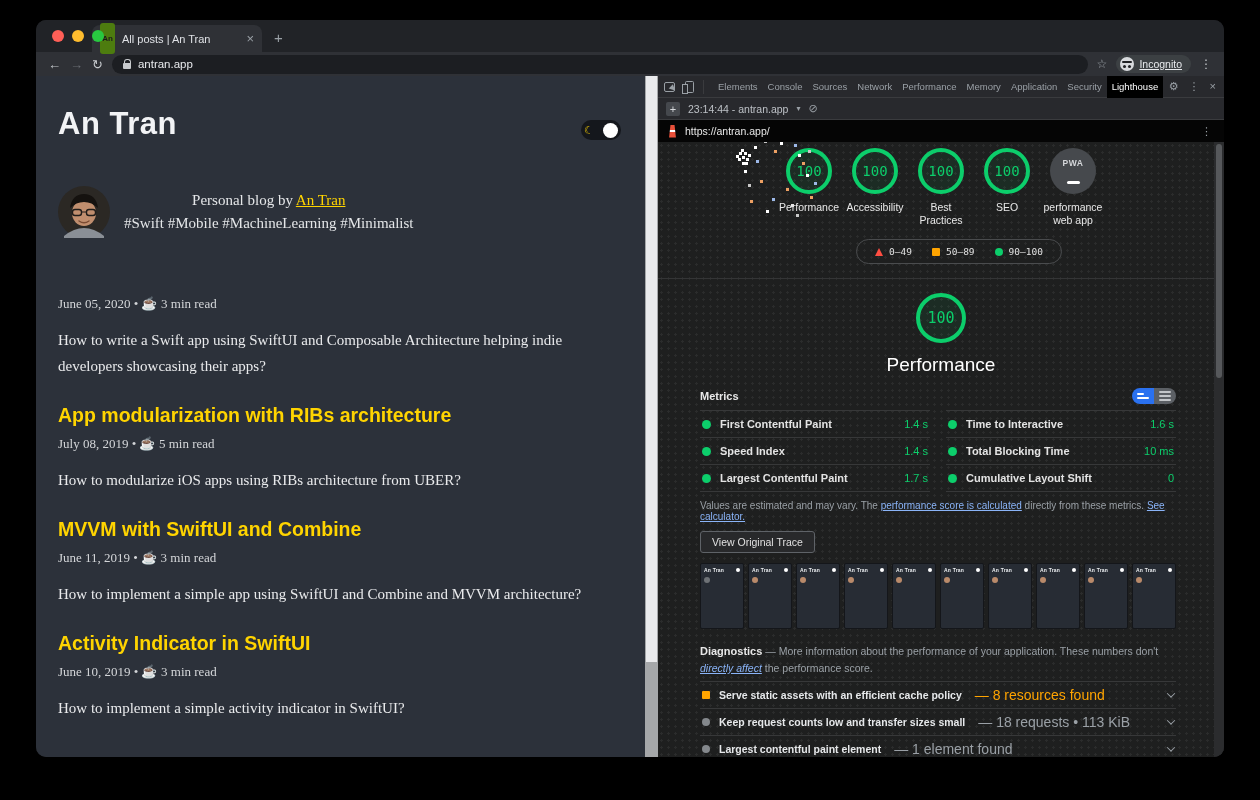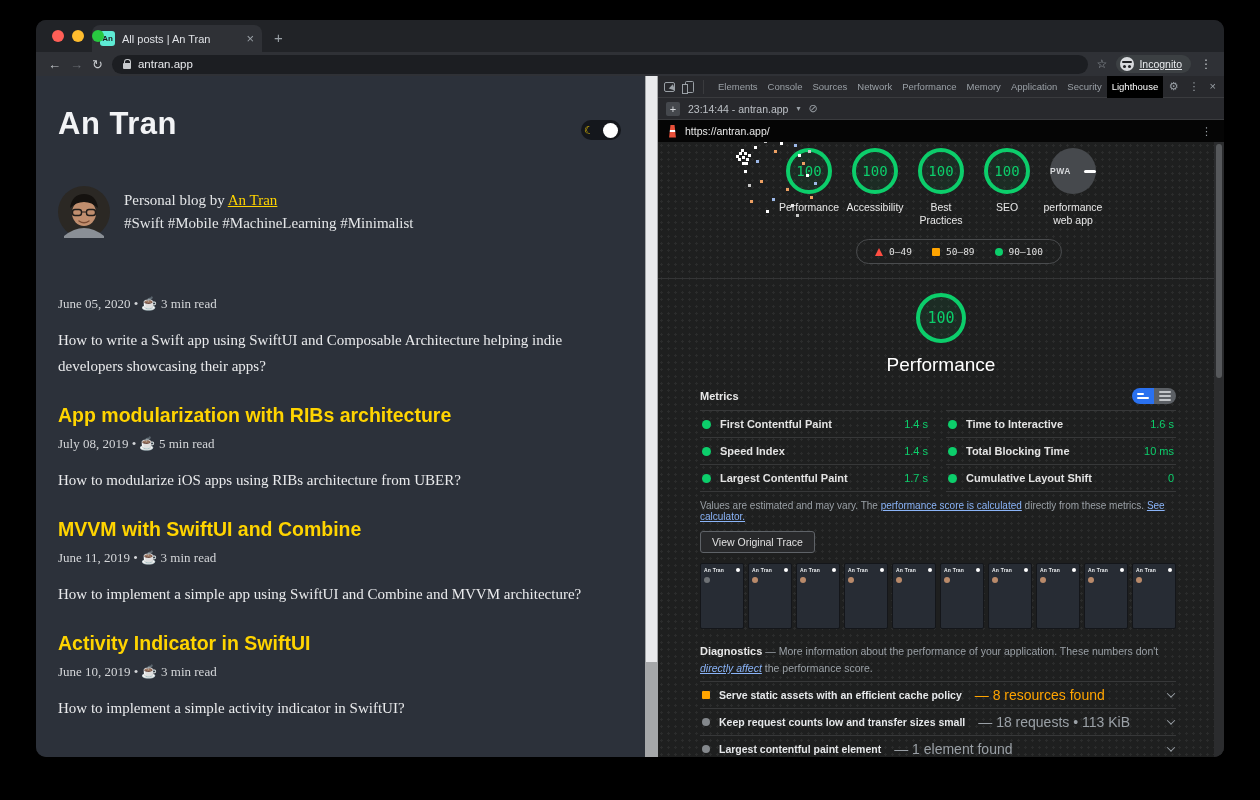--- a/index.html
+++ b/index.html
@@ -10,21 +10,21 @@
   
   .window { position:absolute; left:36px; top:20px; width:1188px; height:737px;
             border-radius:10px; overflow:hidden; background:#202124;
             display:flex; flex-direction:column; }
   .tabstrip { height:32px; background:#212327; position:relative; display:flex; align-items:flex-end; flex:0 0 auto; }
   .traffic { position:absolute; left:16px; top:10px; display:flex; gap:8px; }
   .tl { width:12px; height:12px; border-radius:50%; }
   .tl.red{background:#ff5f57}.tl.yel{background:#febc2e}.tl.grn{background:#28c840}
   .tab { margin-left:56px; width:170px; height:27px; background:#2f3136; border-radius:8px 8px 0 0;
          display:flex; align-items:center; gap:7px; padding:0 8px; }
-  .favicon { width:15px; height:15px; background:#5eead4; border-radius:3px; color:#1b1b1b;
+  .favicon { width:15px; height:31px; background:#4d7c0f; border-radius:3px; color:#1b1b1b;
              font-size:8px; font-weight:bold; display:flex; align-items:center; justify-content:center; flex:0 0 auto;}
   .tab-title { font-size:11px; color:#dfe1e5; white-space:nowrap; overflow:hidden; flex:1; }
   .tab-close { color:#9aa0a6; font-size:13px; line-height:1; }
   .newtab { color:#9aa0a6; font-size:15px; margin:0 0 6px 12px; }
 
   .toolbar { height:24px; background:#2f3136; display:flex; align-items:center; gap:9px; padding:0 12px; flex:0 0 auto; }
   .nav-ic { font-size:13px; color:#c4c7cb; line-height:1; }
   .nav-ic.dim { color:#686c72; }
   .omnibox { flex:1; height:19px; background:#1c1e22; border-radius:10px; display:flex; align-items:center; gap:7px; padding:0 11px; }
   .lock { width:8px; height:6px; background:#c7cacd; border-radius:1px; position:relative; margin-top:3px; flex:0 0 auto;}
@@ -44,21 +44,21 @@
   .content { flex:1; display:flex; min-height:0; }
 
   
   .page { width:609px; flex:0 0 auto; background:#2c313a; position:relative; padding:30px 26px 0 22px; overflow:hidden; }
   .site-title { font-size:31px; font-weight:900; letter-spacing:.5px; color:#f2f3f5; }
   .theme-toggle { position:absolute; right:24px; top:44px; width:40px; height:20px; border-radius:10px;
                   background:#14171c; display:flex; align-items:center; padding:0 3px; }
   .moon { color:#ffd400; font-size:11px; line-height:1; }
   .knob { width:15px; height:15px; border-radius:50%; background:#fff; margin-left:auto; }
   .bio { margin-top:44px; display:flex; gap:14px; align-items:center; }
-  .bio-text { font-family:"Liberation Serif", serif; font-size:15px; color:#e4e6e8; line-height:1.55; }
+  .bio-text { font-family:"Liberation Serif", serif; font-size:15px; color:#e4e6e8; line-height:1.55;text-align:center; }
   .author-link { color:#ffd400; text-decoration:underline; }
   .posts { margin-top:58px; }
   .post h3 { font-size:19.5px; line-height:24px; font-weight:800; color:#ffd400; margin-bottom:9px; }
   .post .meta { font-family:"Liberation Serif", serif; font-size:13px; color:#d4d6d9; margin-bottom:15px; }
   .post .excerpt { font-family:"Liberation Serif", serif; font-size:15px; line-height:26px; color:#e9eaec; margin-bottom:24px; max-width:540px; }
 
   
   .page-scroll { width:13px; flex:0 0 auto; background:#a5a7a9; position:relative; }
   .page-scroll .thumb { position:absolute; left:1px; right:1px; top:0; height:86%; background:#e9eaec; }
 
@@ -99,21 +99,21 @@
   .rp-scroll { position:absolute; right:0; top:0; bottom:0; width:10px; background:#2b2c2e; }
   .rp-scroll .thumb { position:absolute; left:2px; right:2px; top:2px; height:38%; background:#56585b; border-radius:4px; }
 
   .scores { margin-top:6px; display:flex; justify-content:center; }
   .gauge-block { width:66px; text-align:center; position:relative; }
   .gauge { width:46px; height:46px; margin:0 auto; border-radius:50%; border:4px solid #0cce6b;
            background:rgba(12,206,107,.08); display:flex; align-items:center; justify-content:center; }
   .gauge .num { font-family:"DejaVu Sans Mono", monospace; font-size:14px; color:#0cce6b; }
   .gauge-label { margin-top:7px; font-size:10.5px; line-height:13px; color:#e8e8e8; }
   .pwa-circle { width:46px; height:46px; margin:0 auto; border-radius:50%; background:#46494d;
-                display:flex; flex-direction:row; align-items:center; justify-content:center; gap:13px; }
+                display:flex; flex-direction:column; align-items:center; justify-content:center; gap:13px; }
   .pwa-txt { font-size:8.5px; font-weight:bold; letter-spacing:.5px; color:#d5d7da; }
   .pwa-dash { width:13px; height:3px; background:#fff; border-radius:1.5px; }
   .confetti { position:absolute; left:-40px; top:-4px; width:3px; height:3px; background:transparent;
     box-shadow: 18px 2px 0 #fff, 44px -2px 0 #fff, 62px 10px 0 #fff, 8px 26px 0 #fff,
       70px 30px 0 #fff, 30px 66px 0 #fff, 55px 60px 0 #e6e6e6, 38px 6px 0 #eda063,
       66px 18px 0 #eda063, 24px 36px 0 #eda063, 50px 44px 0 #eda063, 74px 52px 0 #eda063,
       14px 56px 0 #eda063, 58px 0 0 #9db9e8, 20px 16px 0 #9db9e8, 78px 38px 0 #9db9e8,
       36px 54px 0 #9db9e8, 28px -4px 0 #c9c9c9, 72px 6px 0 #c9c9c9, 12px 40px 0 #c9c9c9,
       60px 70px 0 #c9c9c9; }
   .burst { position:absolute; left:-34px; top:8px; width:3px; height:3px; background:#fff;

